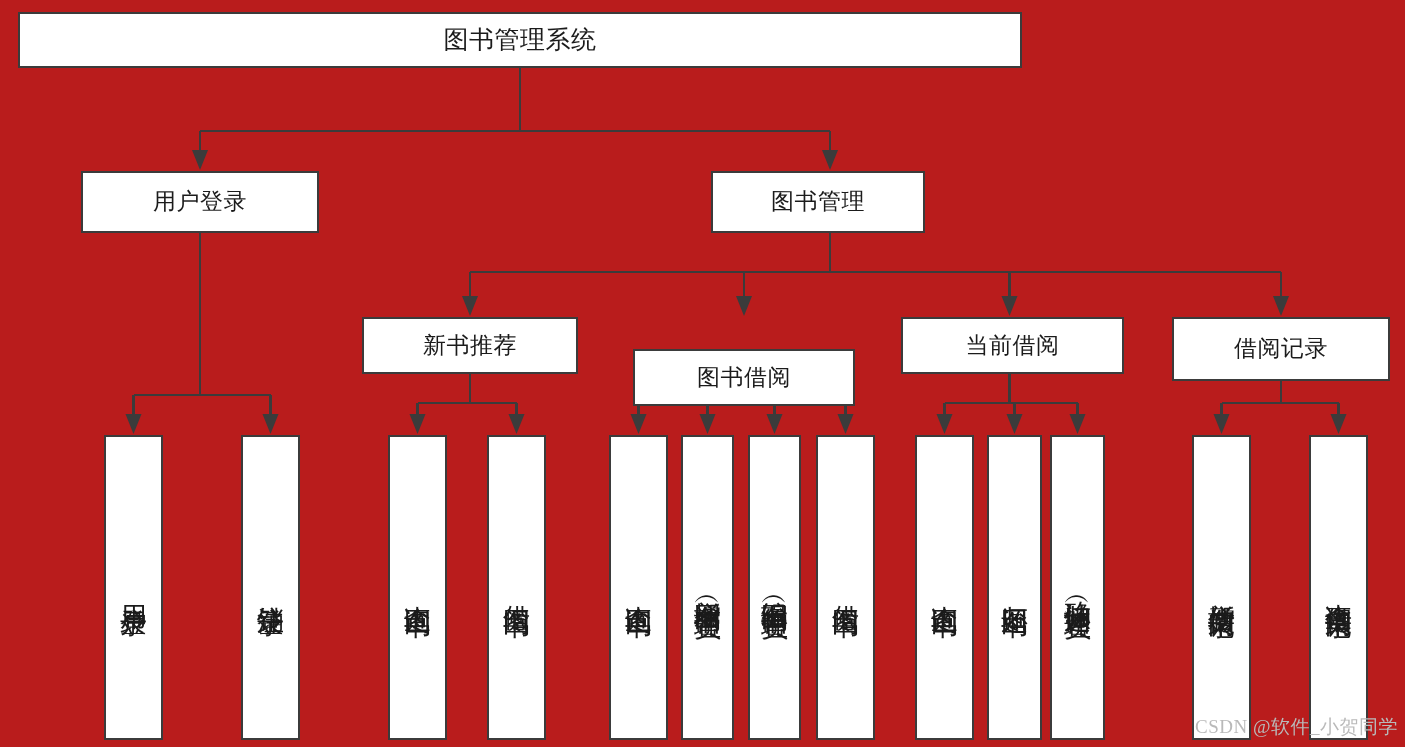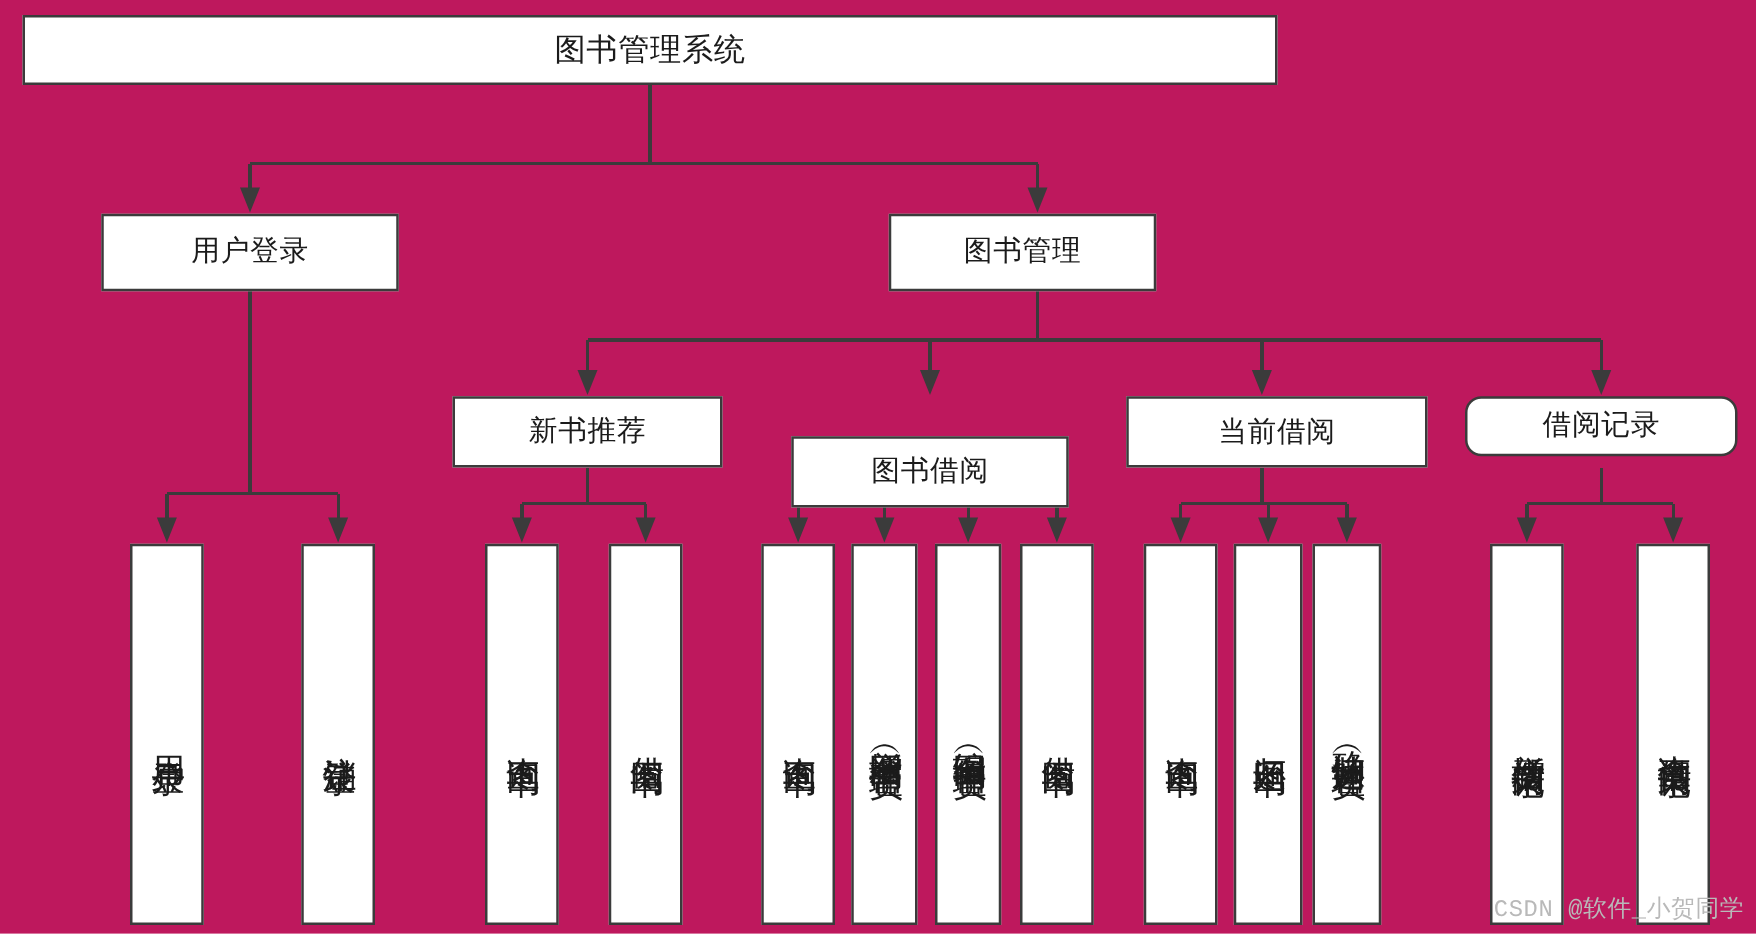--- a/index.html
+++ b/index.html
@@ -8,21 +8,21 @@
     padding: 0;
     background: #ffffff;
   }
   body {
     font-family: "DejaVu Sans", "Liberation Sans", sans-serif;
   }
   #canvas {
     position: relative;
     width: 1405px;
     height: 747px;
-    background: #be185d;
+    background: #b91c1c;
     overflow: hidden;
   }
   #edges {
     position: absolute;
     left: 0;
     top: 0;
     width: 1405px;
     height: 747px;
     pointer-events: none;
   }
@@ -59,21 +59,21 @@
     line-height: 1.12;
     letter-spacing: 2px;
     white-space: nowrap;
   }
   .watermark {
     position: absolute;
     color: #b9b9b9;
     font-size: 19px;
     white-space: nowrap;
     letter-spacing: 0.5px;
-    font-family: Liberation Mono, monospace;
+    font-family: Liberation Serif, serif;
   }
 </style>
 </head>
 <body>
 
 <div id="canvas">
   <svg id="edges" viewBox="0 0 1405 747" xmlns="http://www.w3.org/2000/svg">
       <line x1="520" y1="68" x2="520" y2="131" stroke="#3b3b3b" stroke-width="2.6" shape-rendering="crispEdges"></line>
       <line x1="200" y1="131" x2="830" y2="131" stroke="#3b3b3b" stroke-width="2.6" shape-rendering="crispEdges"></line>
       <line x1="200" y1="131" x2="200" y2="152" stroke="#3b3b3b" stroke-width="2.6" shape-rendering="crispEdges"></line>
@@ -136,24 +136,24 @@
       </div>
       <div class="node branch" style="left: 711px; top: 171px; width: 214px; height: 62px;">
         <span class="label">图书管理</span>
       </div>
       <div class="node branch" style="left: 362px; top: 317px; width: 216px; height: 57px;">
         <span class="label">新书推荐</span>
       </div>
       <div class="node branch" style="left: 633px; top: 317px; width: 222px; height: 57px; margin-top: 32px;">
         <span class="label">图书借阅</span>
       </div>
-      <div class="node branch" style="left: 901px; top: 317px; width: 241px; height: 57px; font-family: Liberation Serif, serif;">
+      <div class="node branch" style="left: 901px; top: 317px; width: 223px; height: 57px;">
         <span class="label">当前借阅</span>
       </div>
-      <div class="node branch" style="left: 1172px; top: 317px; width: 218px; height: 48px; border-radius: 13px;">
+      <div class="node branch" style="left: 1172px; top: 317px; width: 218px; height: 64px;">
         <span class="label">借阅记录</span>
       </div>
       <div class="node leaf" style="left: 104px; top: 435px; width: 59px; height: 305px;">
         <span class="label">用户登录</span>
       </div>
       <div class="node leaf" style="left: 241px; top: 435px; width: 59px; height: 305px;">
         <span class="label">注销登录</span>
       </div>
       <div class="node leaf" style="left: 388px; top: 435px; width: 59px; height: 305px;">
         <span class="label">查询图书</span>

